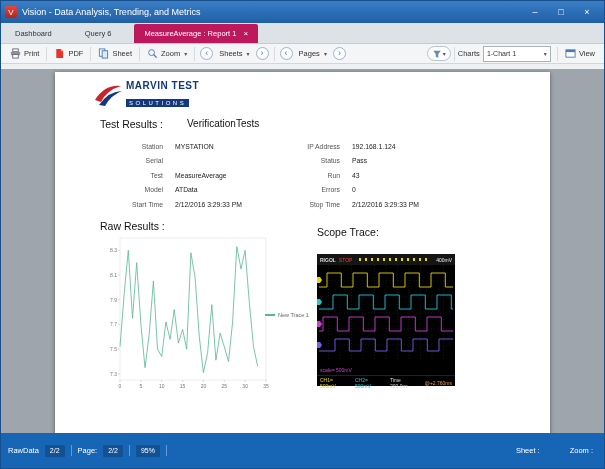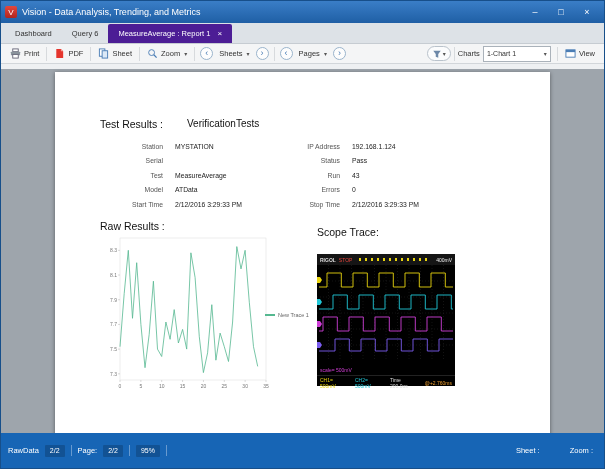--- a/index.html
+++ b/index.html
@@ -10,23 +10,23 @@
   .titlebar { position:absolute; top:0; left:0; right:0; height:22px;
     background:linear-gradient(#3a7ec7,#1f5fa5); color:#fff; display:flex; align-items:center; padding:0 4px; }
   .app-icon { width:12px; height:12px; border-radius:2px; background:linear-gradient(#e4473d,#b1251d);
     display:flex; align-items:center; justify-content:center; color:#fff; font-size:8px; }
   .title-text { font-size:9px; margin-left:5px; flex:1; white-space:nowrap; }
   .win-btn { width:26px; height:16px; display:flex; align-items:center; justify-content:center;
     color:#fff; font-size:9px; cursor:default; }
 
   
   .tabbar { position:absolute; top:22px; left:0; right:0; height:21px; background:#dde2e7;
-    display:flex; align-items:flex-end; padding-left:4px; border-bottom:1px solid #c6ccd2; }
+    display:flex; align-items:flex-end; padding-left:4px; border-bottom:1px solid #c6ccd2;gap:13px; }
   .tab { height:19px; display:flex; align-items:center; padding:0 10px; font-size:7.5px; color:#333; white-space:nowrap; }
-  .tab.active { background:#4c1d95; color:#fff; border-radius:2px 2px 0 0; }
+  .tab.active { background:#be185d; color:#fff; border-radius:2px 2px 0 0; }
   .tab-close { margin-left:7px; font-size:8px; line-height:8px; }
 
   
   .toolbar { position:absolute; top:43px; left:0; right:0; height:20px; background:#f4f5f6;
     border-bottom:1px solid #d2d6da; display:flex; align-items:center; padding:0 5px; font-size:7.5px; color:#333; }
   .tbtn { display:flex; align-items:center; gap:3px; padding:2px 4px; border-radius:2px; white-space:nowrap; }
   .tsep { width:1px; height:14px; background:#d7dadd; margin:0 3px; }
   .caret { font-size:6px; color:#555; margin-left:1px; }
   .circle-btn { width:13px; height:13px; border-radius:50%; border:1px solid #9ab4cc; background:#fdfdfd;
     color:#4a7db5; display:flex; align-items:center; justify-content:center; font-size:9px; line-height:9px; margin:0 2px; }
@@ -173,20 +173,30 @@
           <rect x="1" y="2" width="10" height="8" fill="#fff" stroke="#4a7db5"></rect>
           <rect x="1" y="2" width="10" height="2.5" fill="#4a7db5"></rect>
         </svg>
       <span>View</span>
     </div>
   </div>
 
   <div class="content">
     <div class="page">
 
+      <div class="logo">
+        <svg width="30" height="30" viewBox="0 0 30 30">
+          <path d="M2 20 Q 12 4 28 6 Q 14 10 8 22 Z" fill="#cc2229"></path>
+          <path d="M6 25 Q 16 11 29 11 Q 18 15 12 26 Z" fill="#14377d"></path>
+        </svg>
+        <div>
+          <div class="logo-text1">MARVIN TEST</div>
+          <div class="logo-text2">SOLUTIONS</div>
+        </div>
+      </div>
 
       <div class="h-test">Test Results :</div>
       <div class="h-test-value">VerificationTests</div>
 
       <div class="fields">
         <span class="fl">Station</span>
         <span class="fv">MYSTATION</span>
         <span class="fl">IP Address</span>
         <span class="fv">192.168.1.124</span>
 

